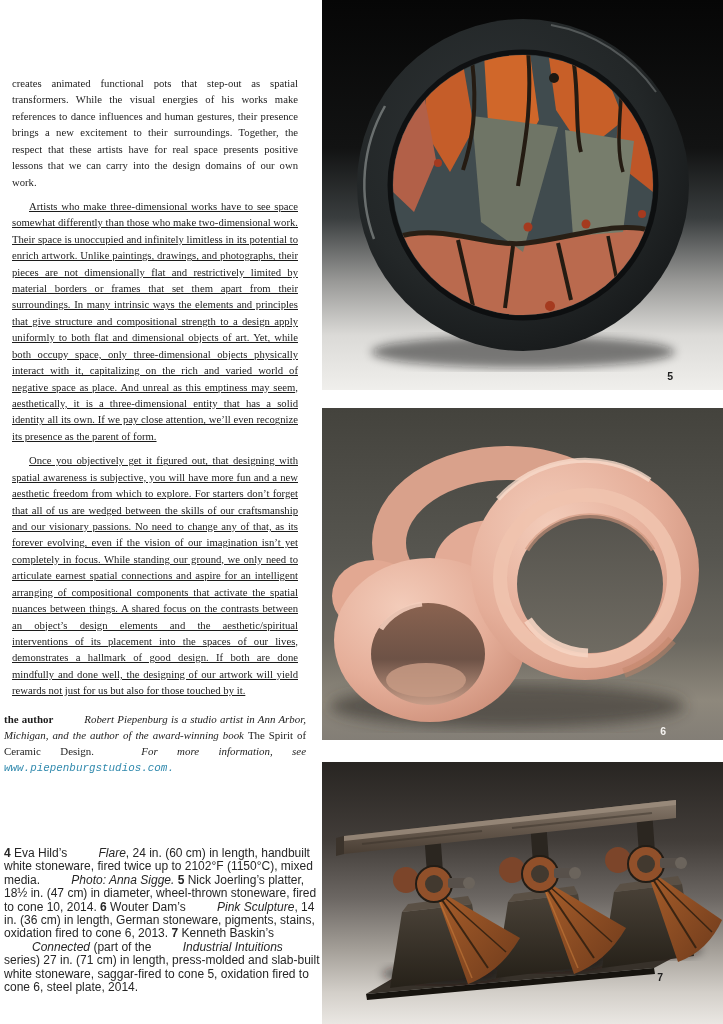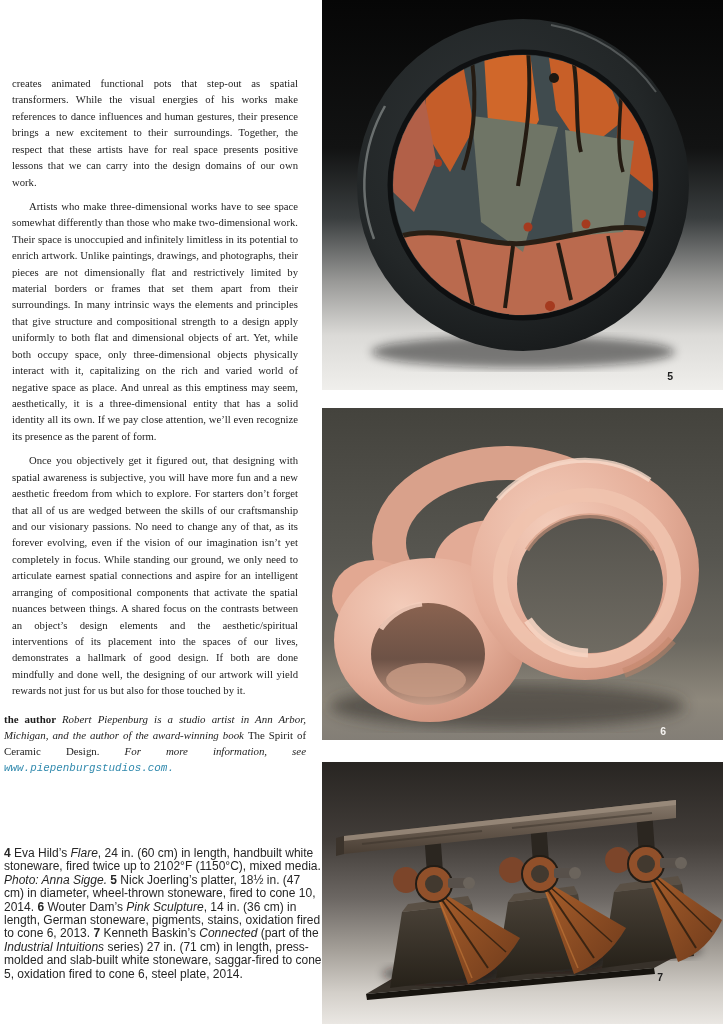--- a/index.html
+++ b/index.html
@@ -2,28 +2,28 @@
 <html><head>
 <meta charset="utf-8">
 <style>
   html,body{margin:0;padding:0;background:#888;}
   #page{position:relative;width:723px;height:1024px;background:#ffffff;overflow:hidden;
         font-family:"Liberation Serif",serif;}
   
   .body-text{position:absolute;left:4px;top:67px;width:302px;
              font-size:10.7px;line-height:16.42px;color:#1c1c1c;text-align:justify;}
   .para{margin:8px;}
-  .para.indent{text-indent:17px;}
+  .para.indent{text-indent:17px;text-decoration:underline;}
   .author-note{position:absolute;left:4px;top:711px;width:302px;
                font-size:10.9px;line-height:16px;color:#1c1c1c;text-align:justify;}
   .figure-caption{position:absolute;left:4px;top:847px;width:318px;
                   font-family:"Liberation Sans",sans-serif;
                   font-size:12px;line-height:13.4px;color:#262626;text-align:left;}
   .bold{font-weight:700;font-style:normal;}
-  .italic{font-style:italic;}
+  .italic{font-style:italic;margin-left:28px;}
   .roman{font-style:normal;}
   .link-italic{font-style:italic;text-decoration:none;cursor:pointer;font-family:Liberation Mono, monospace;}
   
   .figure{position:absolute;left:322px;width:401px;overflow:hidden;}
   #fig-platter{top:0;height:390px;}
   #fig-pink{top:408px;height:332px;}
   #fig-connected{top:762px;height:262px;}
   .figure svg{display:block;}
   .fig-label{position:absolute;font-family:"Liberation Sans",sans-serif;
              font-size:10.5px;font-weight:700;line-height:1;}

